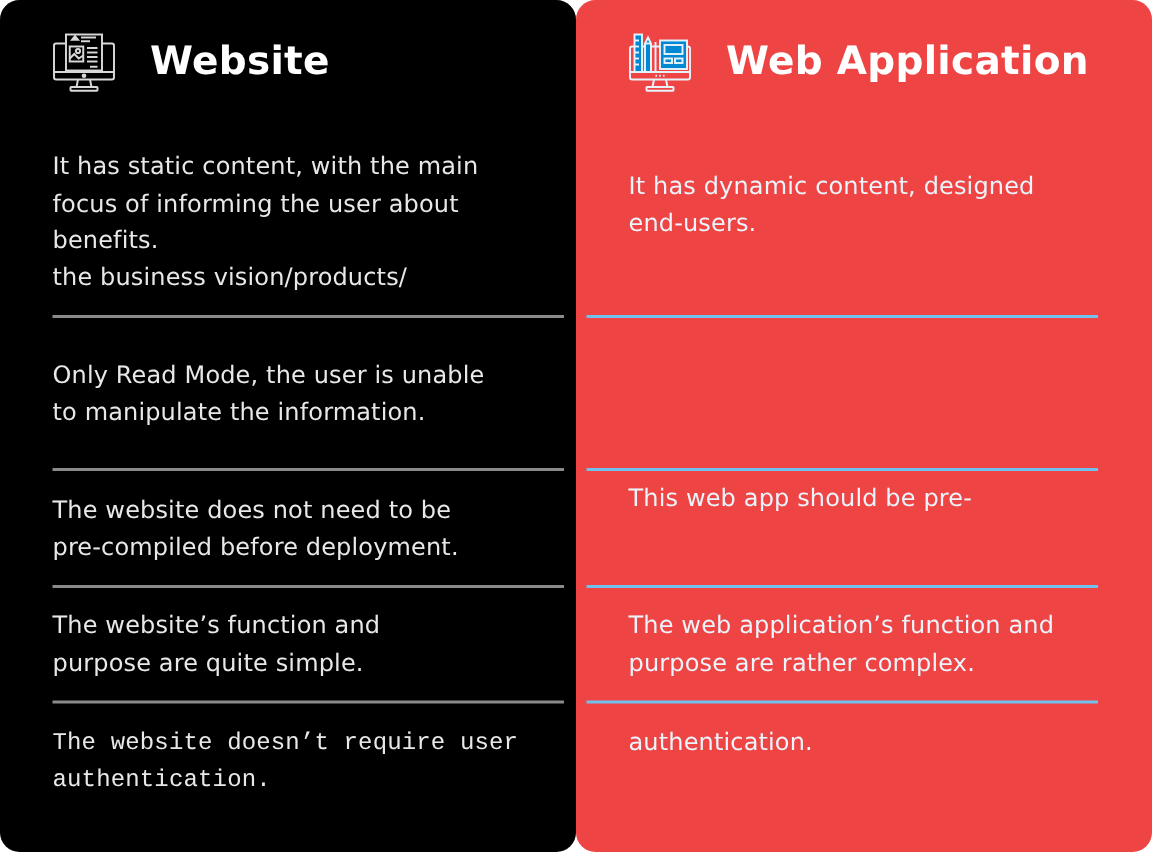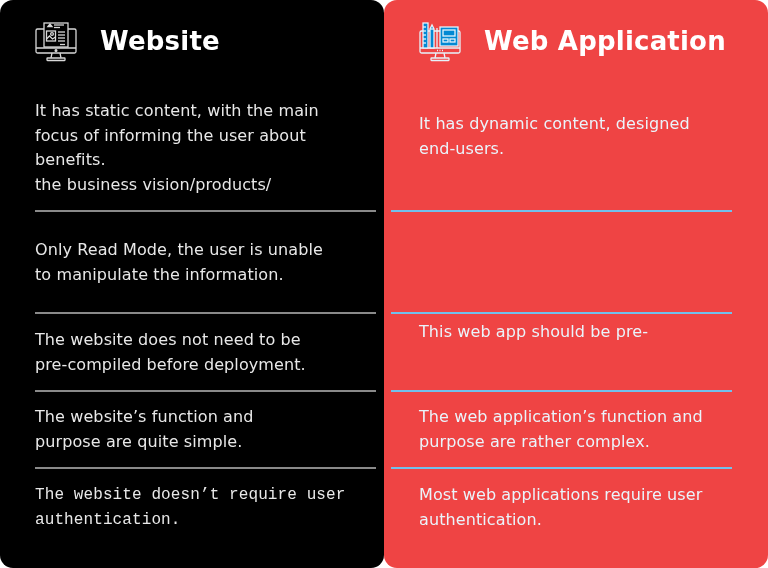--- a/index.html
+++ b/index.html
@@ -206,16 +206,15 @@
   </div>
   <div class="divider d2"></div>
 
   <div class="row-text r3">
     <div>The web application’s function and</div>
     <div>purpose are rather complex.</div>
   </div>
   <div class="divider d3"></div>
 
   <div class="row-text r4">
-    <div>Most web applications require user</div>
     <div>authentication.</div>
   </div>
 </div>
 
 </body></html>

